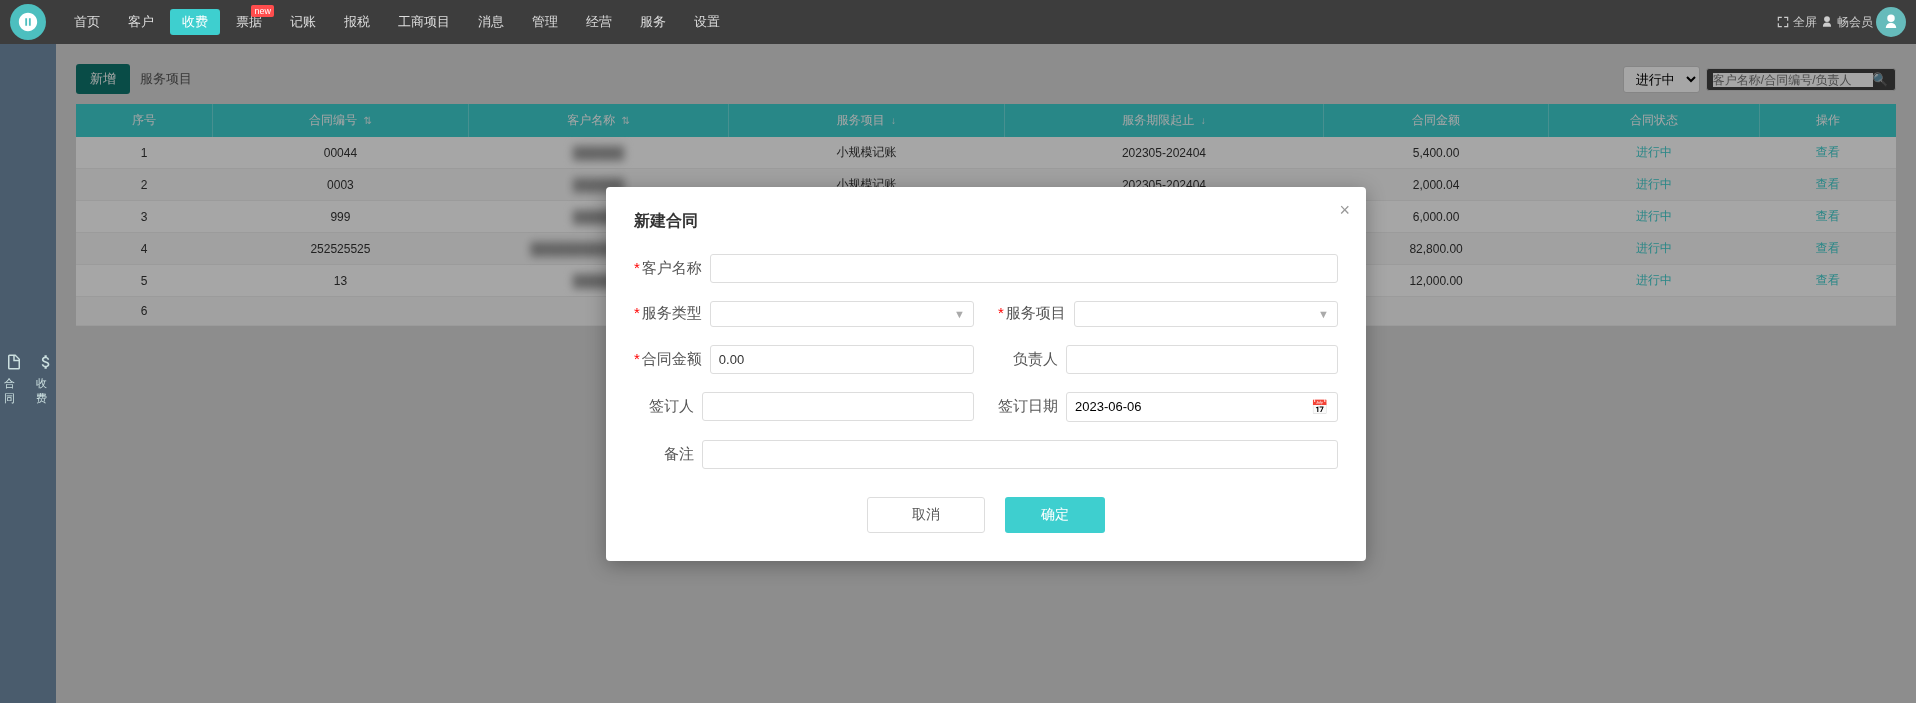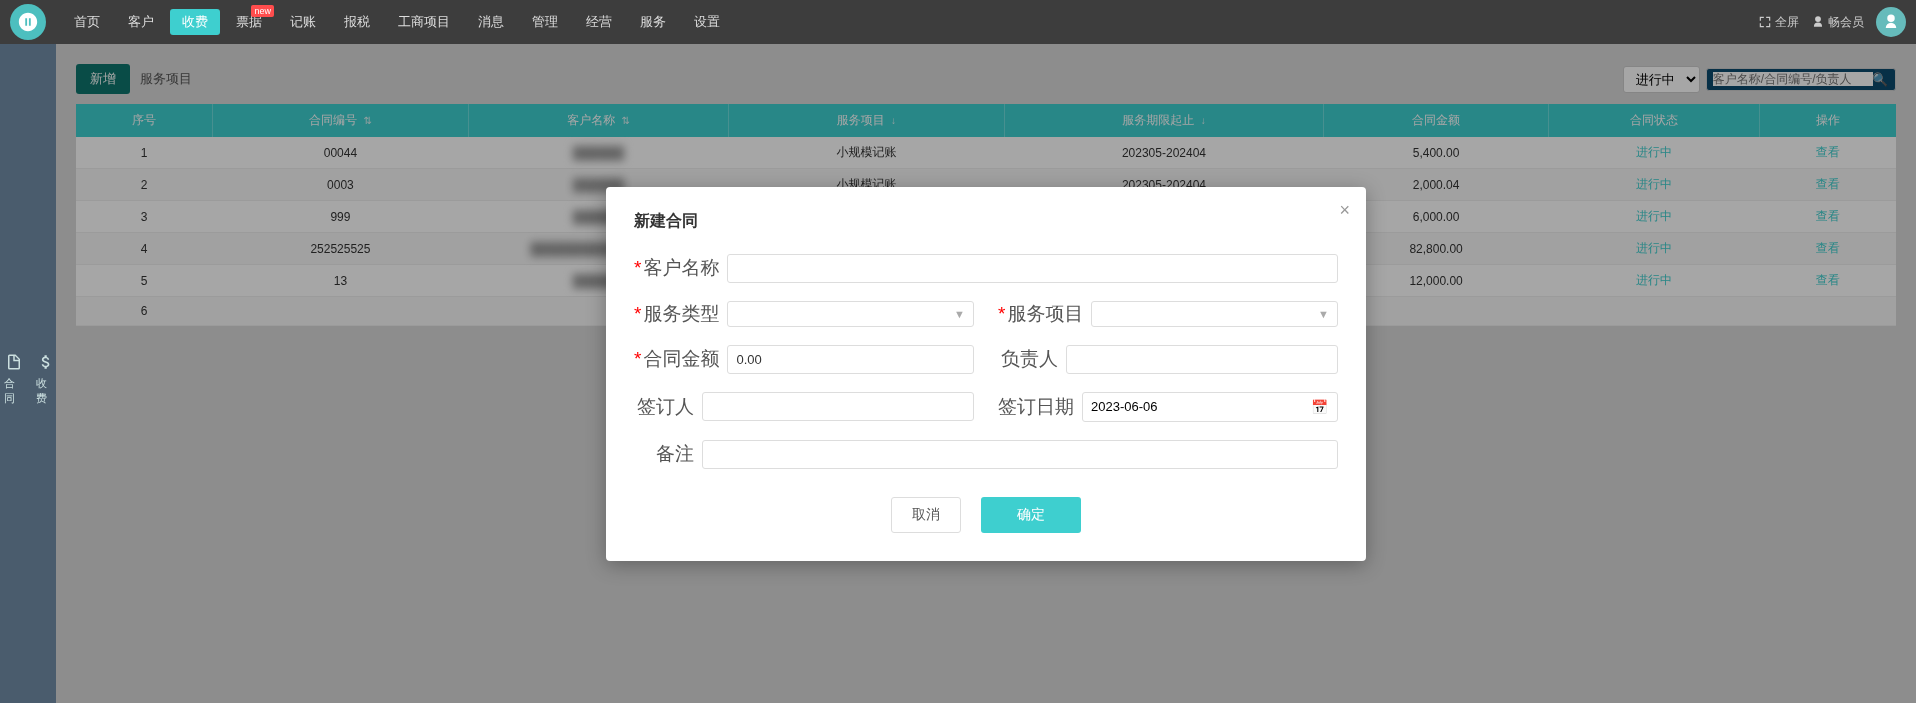--- a/index.html
+++ b/index.html
@@ -41,21 +41,21 @@
     .top-nav .nav-item .new-badge {
       position: absolute;
       top: -4px; right: 0;
       background: #ff4d4d;
       color: white;
       font-size: 9px;
       padding: 1px 3px;
       border-radius: 2px;
     }
     .top-nav .right-actions {
-      display: flex; align-items: center; gap: 12px; color: #ccc;
+      display: flex; align-items: center; gap: 3px; color: #ccc;
       font-size: 12px;
     }
     .top-nav .right-actions .action-btn {
       cursor: pointer; display: flex; align-items: center; gap: 3px;
     }
     .top-nav .avatar {
       width: 30px; height: 30px;
       background: #6bb; border-radius: 50%;
       display: flex; align-items: center; justify-content: center;
       cursor: pointer;
@@ -122,23 +122,23 @@
     }
     .filter-select {
       border: 1px solid #ccc;
       padding: 4px 8px;
       border-radius: 3px;
       background: white;
       font-size: 13px;
       cursor: pointer;
     }
     .search-input-wrap {
-      display: flex; align-items: center;
+      display: flex; align-items: flex-end;
       border: 1px solid #ccc;
-      background: #0c4a6e;
+      background: #404040;
       border-radius: 3px;
       padding: 3px 6px;
     }
     .search-input-wrap input {
       border: none; outline: none; font-size: 12px;
       width: 160px; color: #999;
     }
 
     
     .data-table {
@@ -212,21 +212,21 @@
       gap: 24px;
       margin-bottom: 18px;
     }
     .form-group {
       flex: 1;
       display: flex;
       align-items: center;
       gap: 8px;
     }
     .form-group label {
-      font-size: 19px;
+      font-size: 15px;
       color: #555;
       white-space: nowrap;
       min-width: 60px;
       text-align: right;
     }
     .form-group label .required {
       color: red;
       margin-right: 2px;
     }
     .form-group input, .form-group select-fake {
@@ -263,21 +263,21 @@
     }
     .date-wrap .cal-icon { color: #aaa; font-size: 14px; cursor: pointer; }
 
     .modal-footer {
       display: flex;
       justify-content: center;
       gap: 20px;
       margin-top: 28px;
     }
     .btn-cancel {
-      padding: 8px 20px;
+      padding: 8px 44px;
       border: 1px solid #ddd;
       background: white;
       border-radius: 3px;
       font-size: 14px;
       cursor: pointer;
       color: #555;
     }
     .btn-confirm {
       padding: 8px 36px;
       border: none;

